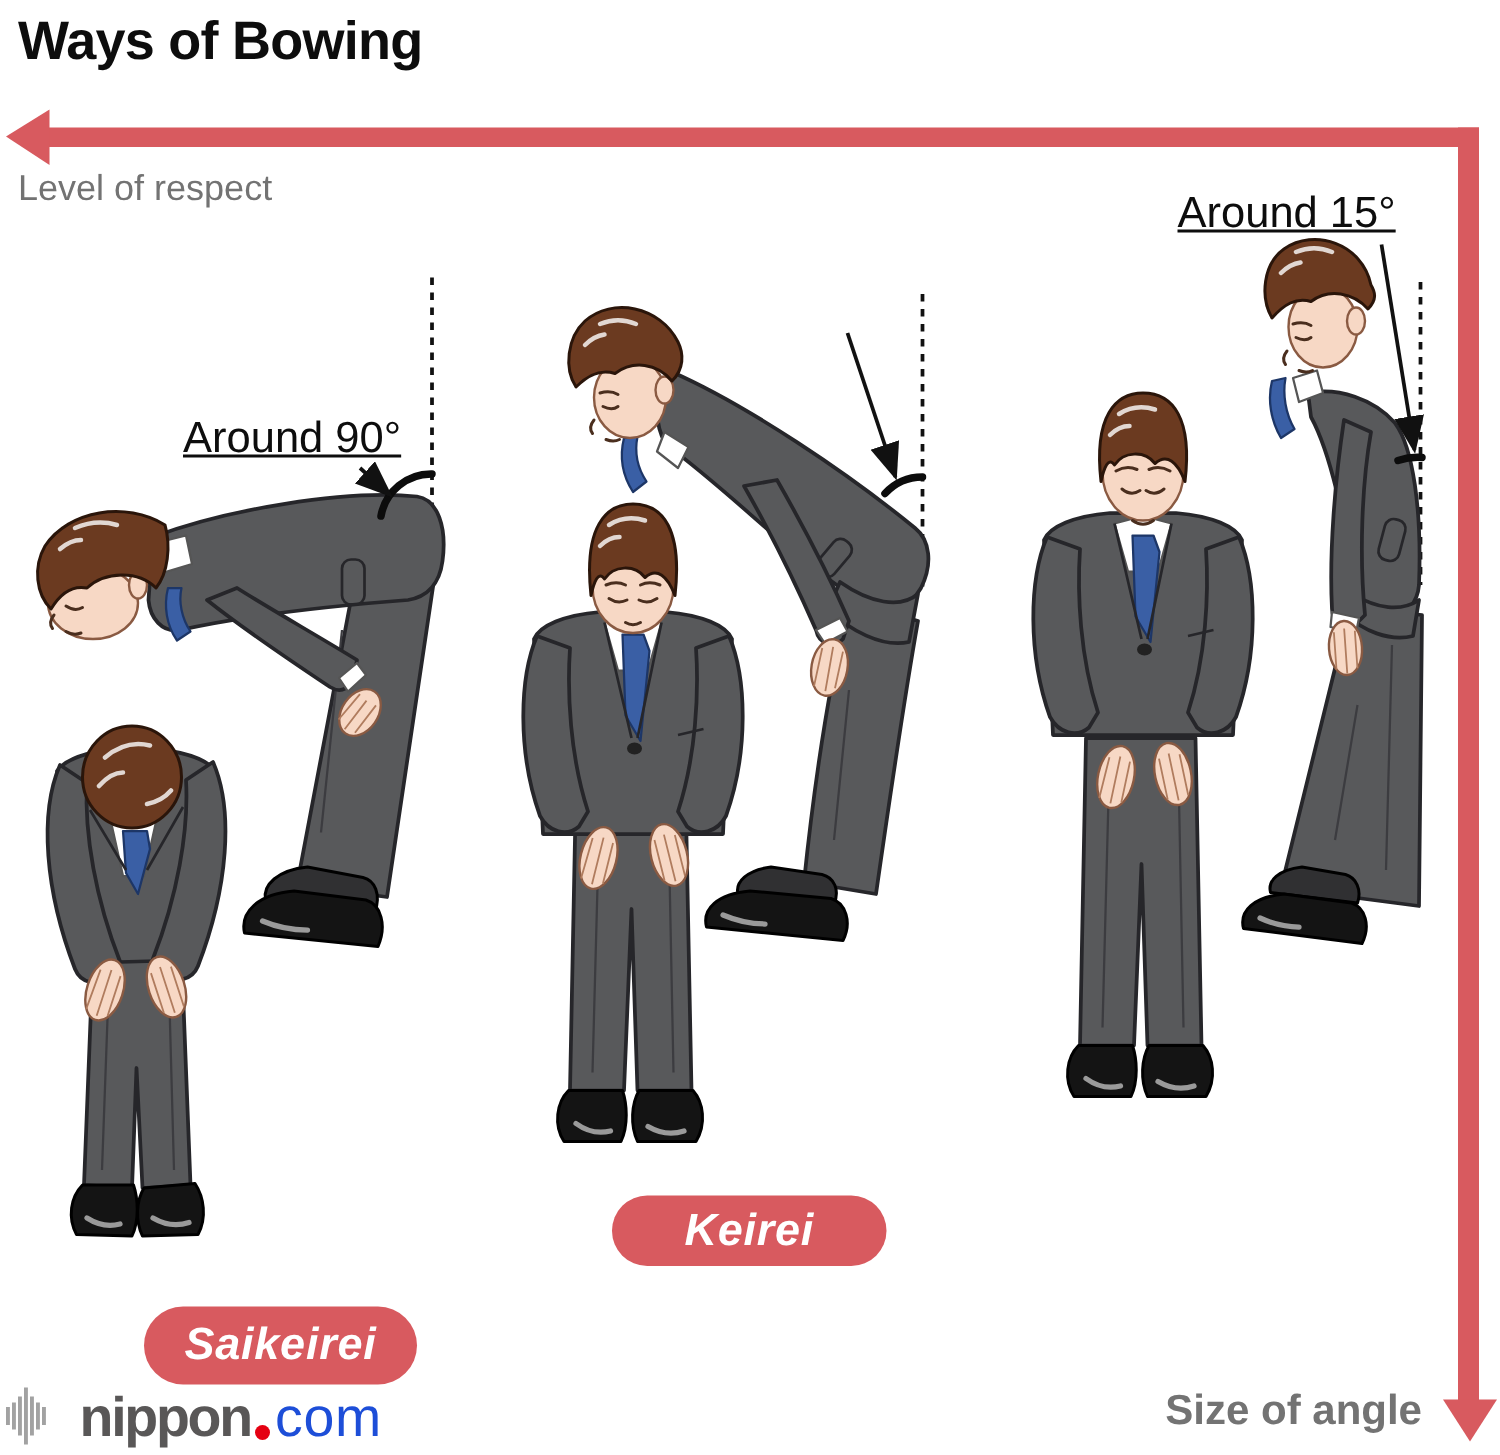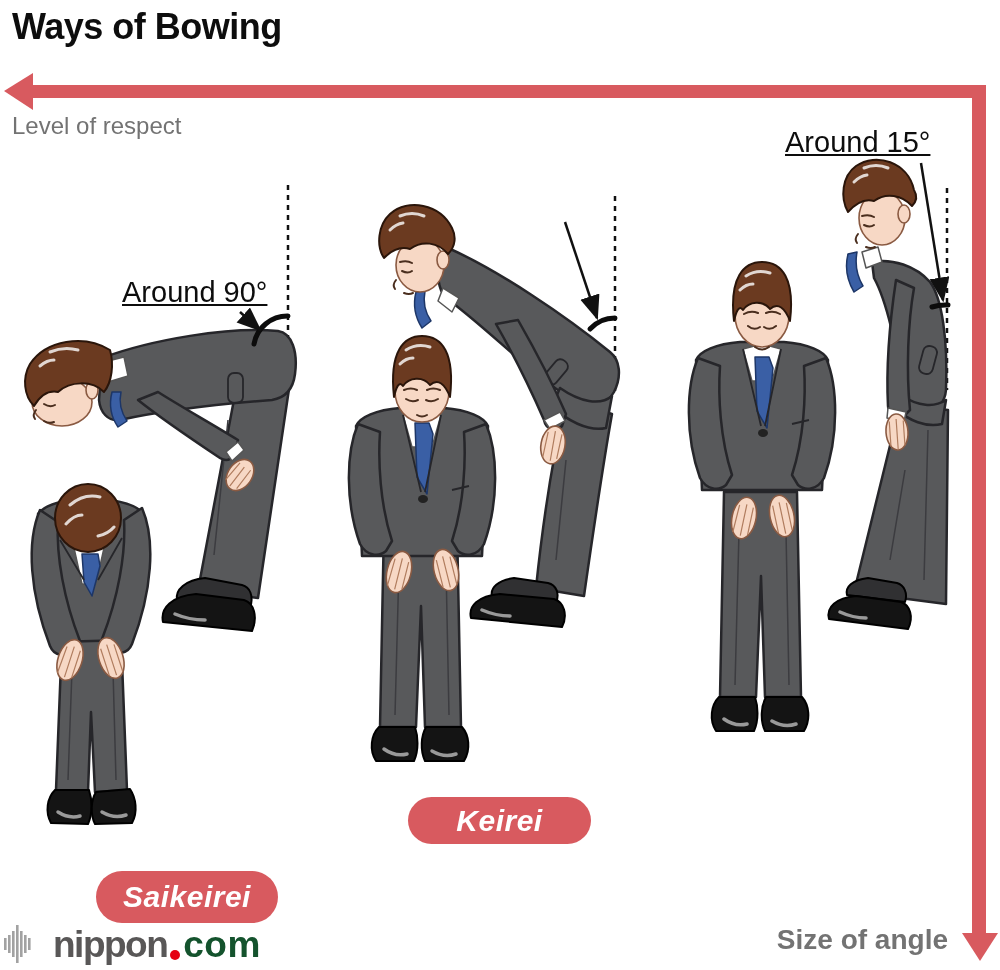--- a/index.html
+++ b/index.html
@@ -15,21 +15,21 @@
   #note-15{left:785px;top:126px;}
   .pill{position:absolute;background:#d85a5f;color:#fff;font-weight:bold;font-style:italic;
         display:flex;align-items:center;justify-content:center;font-size:30px;border-radius:28px;
         letter-spacing:0.5px;}
   #pill-saikeirei{left:96px;top:843px;width:182px;height:52px;margin-top:28px;}
   #pill-keirei{left:408px;top:797px;width:183px;height:47px;}
   #pill-eshaku{left:732px;top:748px;width:182px;height:47px;}
   .brand{position:absolute;left:4px;top:921px;display:flex;align-items:center;gap:22px;}
   .brand-text{display:flex;align-items:flex-end;font-size:37px;line-height:1;}
   .b-bold{color:#595757;font-weight:bold;letter-spacing:-1.5px;}
-  .b-light{color:#14532d;font-weight:bold;letter-spacing:0.5px;}
+  .b-light{color:#1d4ed8;font-weight:normal;letter-spacing:0.5px;}
   .b-dot{width:10px;height:10px;border-radius:50%;background:#e50012;margin:0 3px 3px 3px;}
   svg{position:absolute;left:0;top:0;}
   
   .suit{fill:#58595b;stroke:#26262a;stroke-width:2.5;stroke-linejoin:round;}
   .shoe{fill:#141414;stroke:#000;stroke-width:2;stroke-linejoin:round;}
   .shoe2{fill:#303032;stroke:#000;stroke-width:2;stroke-linejoin:round;}
   .shoeHi{stroke:#9a9a9a;stroke-width:3.5;fill:none;stroke-linecap:round;}
   .skin{fill:#f7d8c5;stroke:#8a5a42;stroke-width:1.6;}
   .hair{fill:#6b3a20;stroke:#2a150a;stroke-width:2;stroke-linejoin:round;}
   .hairHi{stroke:#ffffff;opacity:.8;stroke-width:3;fill:none;stroke-linecap:round;}

